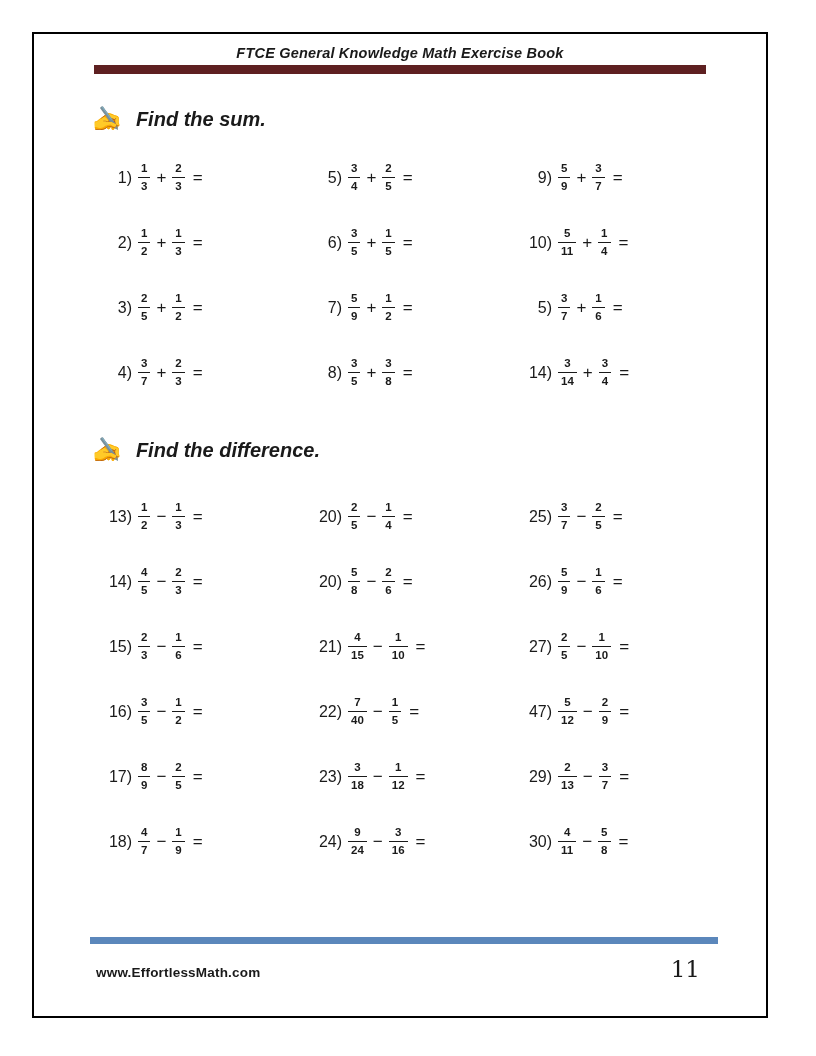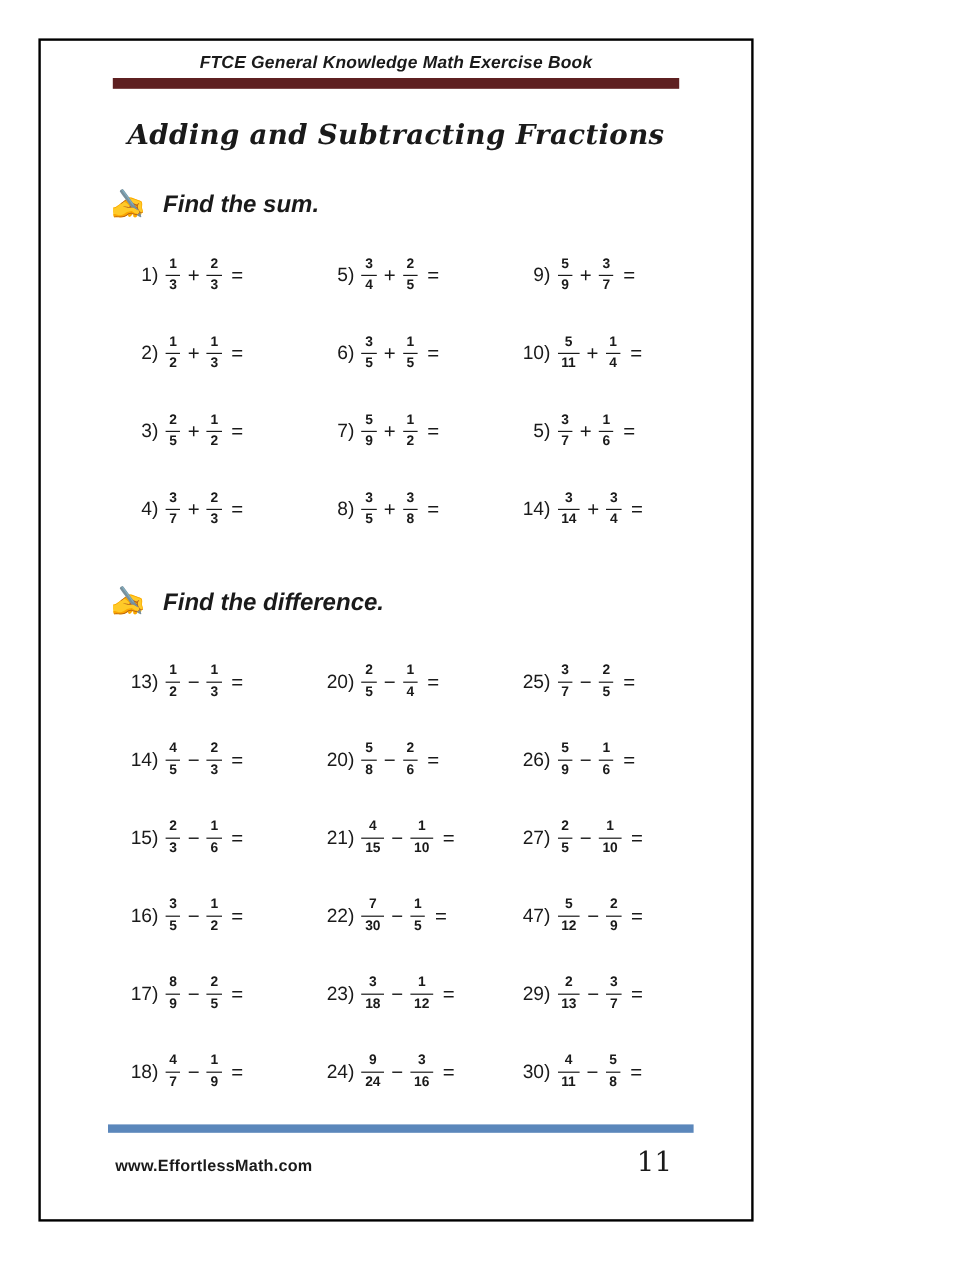--- a/index.html
+++ b/index.html
@@ -9,21 +9,21 @@
     width: 816px;
     height: 1056px;
     font-family: "Liberation Sans", sans-serif;
     color: #1a1a1a;
     position: relative;
   }
   .page {
     position: absolute;
     left: 32px;
     top: 32px;
-    width: 596px;
+    width: 736px;
     height: 986px;
     border: 2px solid #000000;
     box-sizing: border-box;
     background: #ffffff;
     overflow: hidden;
   }
   .header-title {
     text-align: center;
     margin-top: 11px;
     font-family: "Liberation Sans", sans-serif;
@@ -135,21 +135,20 @@
   }
 </style>
 </head>
 <body>
 
 <div class="page">
 
   <div class="header-title">FTCE General Knowledge Math Exercise Book</div>
   <div class="maroon-bar" style="background: rgb(94, 32, 33);"></div>
 
-  <div class="ws-title">Adding and Subtracting Fractions</div>
 
   <div id="sections-root">
   <div class="section">
     <div class="section-header">
       <span class="hand-icon">✍</span>
       <span class="instruction">Find the sum.</span>
     </div>
     <div class="problems rows-4">
   <div class="problem">
     <span class="pnum">1)</span>
@@ -450,21 +449,21 @@
       <span class="num">1</span>
       <span class="den">10</span>
     </span>
     <span class="eq">=</span>
   </div>
 
   <div class="problem">
     <span class="pnum">22)</span>
     <span class="frac">
       <span class="num">7</span>
-      <span class="den">30</span>
+      <span class="den">40</span>
     </span>
     <span class="op">−</span>
     <span class="frac">
       <span class="num">1</span>
       <span class="den">5</span>
     </span>
     <span class="eq">=</span>
   </div>
 
   <div class="problem">

